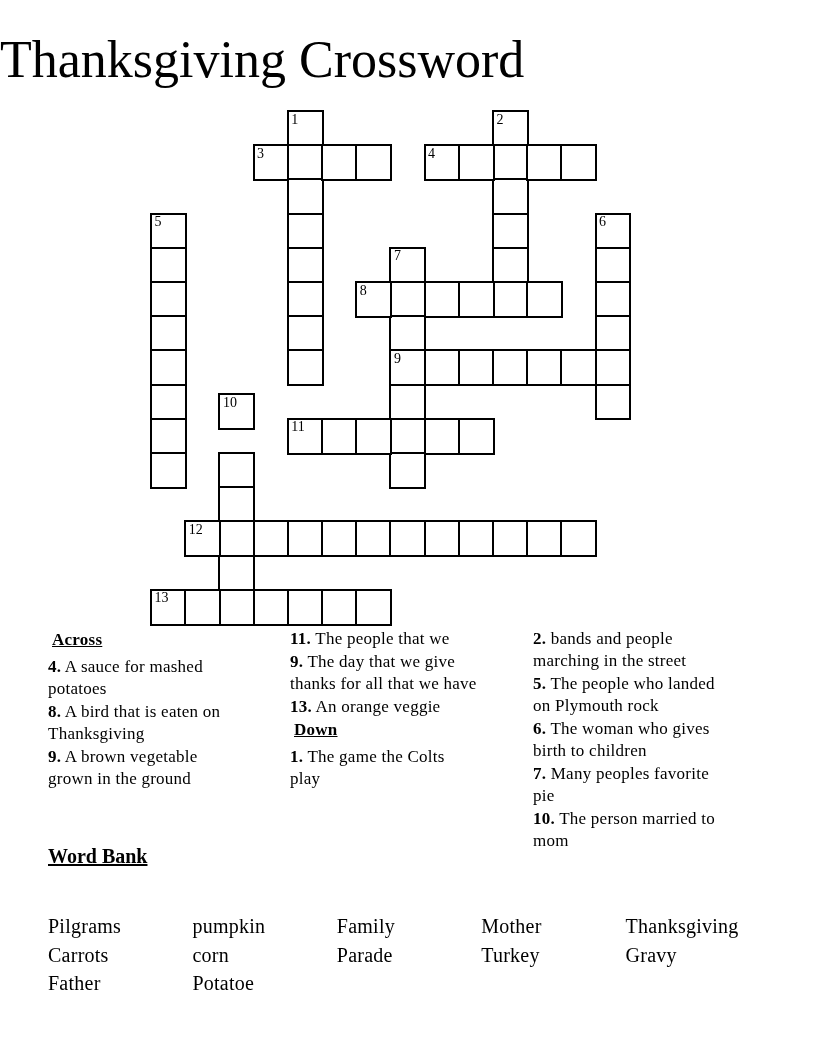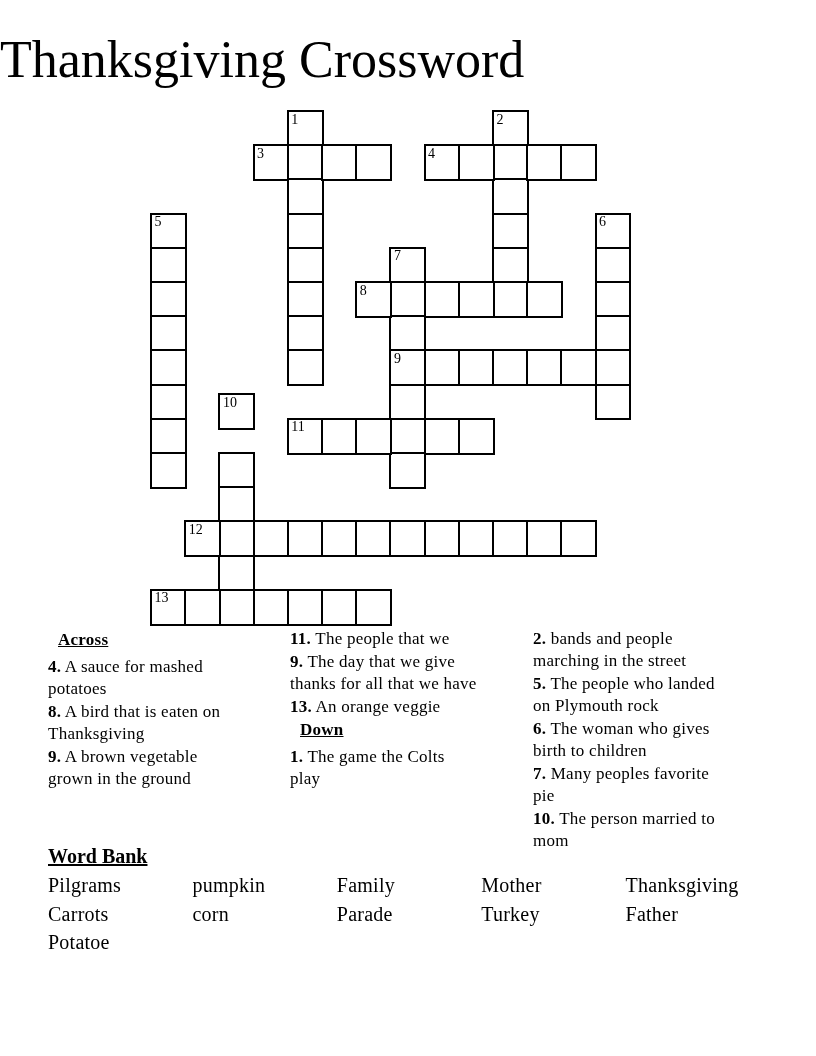--- a/index.html
+++ b/index.html
@@ -22,33 +22,33 @@
     position:absolute; top:0.5px; left:2.5px;
     font-size:14px; line-height:1; letter-spacing:0;
   }
   
   .clue-col {
     position:absolute; top:628px;
     font-size:17px; line-height:22px; letter-spacing:0.25px;
   }
   .clue-heading {
     font-weight:bold; text-decoration:underline;
-    margin:1px 0 5px 10px;
+    margin:1px 0 5px 4px;
   }
   .clue { margin:0 0 1px 0; }
   .clue-num { font-weight:bold; }
   .clue-line { white-space:nowrap; }
   
   .wb-heading {
     position:absolute; left:48px; top:845px;
     font-size:20px; font-weight:bold; text-decoration:underline;
     line-height:23px;
   }
   .wb-grid {
-    position:absolute; left:48px; top:871px;
+    position:absolute; left:48px; top:912px;
     display:grid; grid-template-columns:repeat(5,144.4px);
     font-size:20px; line-height:28.6px; letter-spacing:0.25px;
   }
 </style>
 </head>
 <body>
 
 <div class="page">
   <h1 class="title">Thanksgiving Crossword</h1>
 
@@ -219,18 +219,19 @@
   <div class="wb-grid">
       <div class="wb-word">Pilgrams</div>
       <div class="wb-word">pumpkin</div>
       <div class="wb-word">Family</div>
       <div class="wb-word">Mother</div>
       <div class="wb-word">Thanksgiving</div>
       <div class="wb-word">Carrots</div>
       <div class="wb-word">corn</div>
       <div class="wb-word">Parade</div>
       <div class="wb-word">Turkey</div>
+      <div class="wb-word">Gravy</div>
       <div class="wb-word">Father</div>
       <div class="wb-word">Potatoe</div>
       <div class="wb-word"></div>
       <div class="wb-word"></div>
     </div>
 </div>
 
 </body></html>

